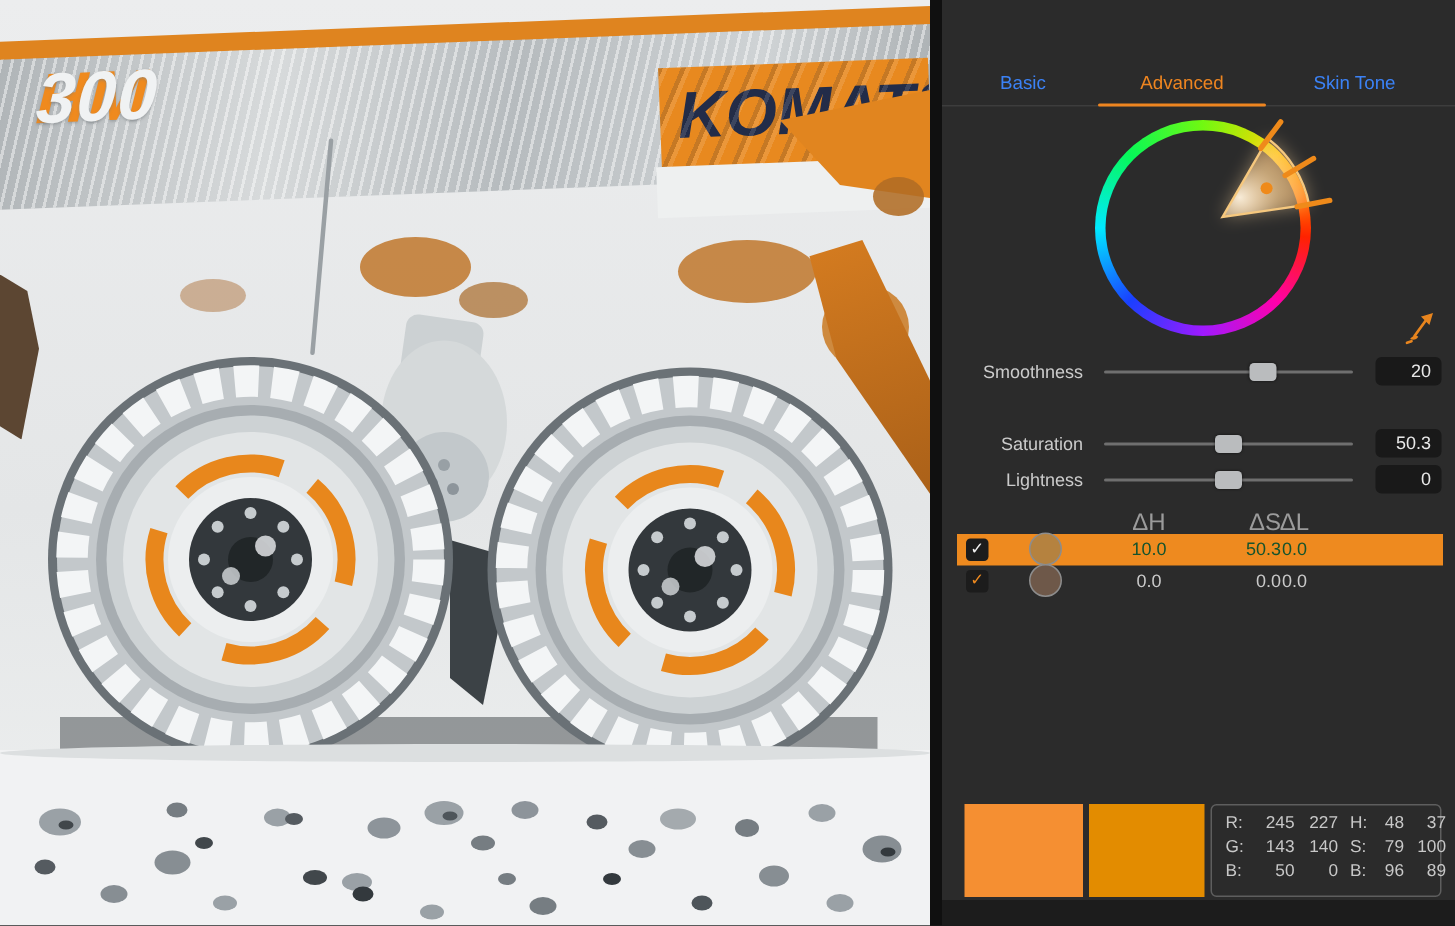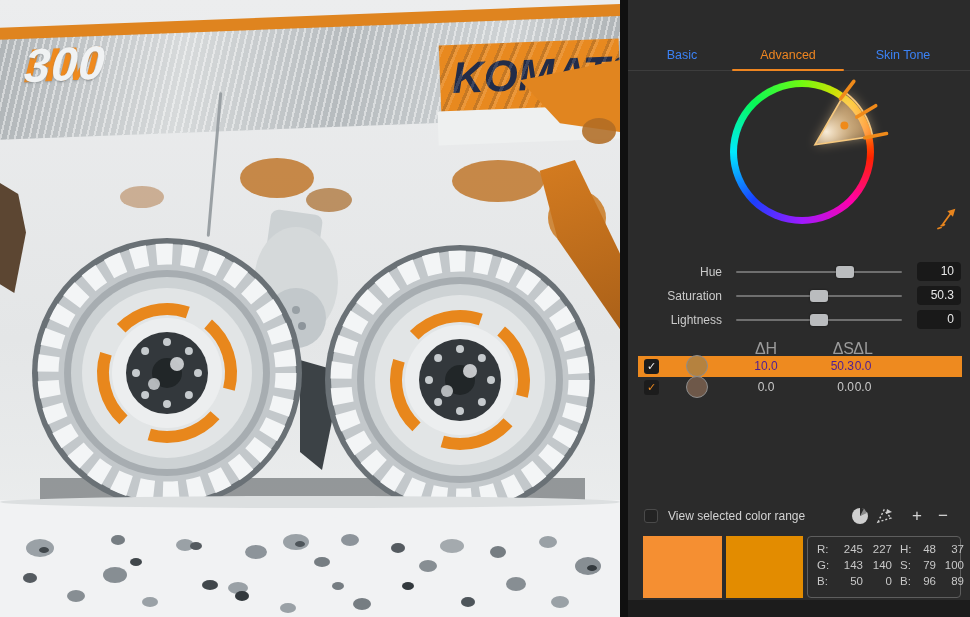--- a/index.html
+++ b/index.html
@@ -89,21 +89,21 @@
   .col-dh { position:absolute; left:100px; width:56px; text-align:center; top:3px; }
   .col-ds { position:absolute; left:160px; width:56px; text-align:right; top:3px; }
   .col-dl { position:absolute; left:197px; width:56px; text-align:center; top:3px; }
   .tbl-head .col-dh,.tbl-head .col-ds,.tbl-head .col-dl { top:2px; }
   .rowchk { position:absolute; left:6px; top:3px; width:15px; height:15px; background:#1c1c1c;
             border-radius:3px; text-align:center; line-height:15px; font-size:11px; }
   .rowchk.white::after { content:"✓"; color:#f2f2f2; }
   .rowchk.orange::after { content:"✓"; color:#ee8a1f; }
   .rowswatch { position:absolute; left:48px; top:-1px; width:22px; height:22px; border-radius:50%;
                border:1.5px solid #8d8d8d; }
-  .sel-text { color:#4c1d95; font-weight:400; }
+  .sel-text { color:#14532d; font-weight:400; }
   .unsel-text { color:#c9c9c9; }
 
   .vrow { position:absolute; left:0; top:506px; width:100%; height:22px; }
   .vchk { position:absolute; left:16px; top:3px; width:14px; height:14px; background:#232323;
           border:1px solid #4a4a4a; border-radius:3px; }
   .vlabel { position:absolute; left:40px; top:3px; color:#d2d2d2; }
   .vicon { position:absolute; top:1px; width:18px; height:18px; }
   .plusminus { position:absolute; top:0px; width:16px; height:18px; color:#d4d4d4; font-size:17px;
                text-align:center; font-weight:400; }
   .plus::after { content:"+"; } .minus::after { content:"−"; }
@@ -266,26 +266,26 @@
     </svg>
     <svg class="picker-pen" viewBox="0 0 22 22">
       <g fill="none" stroke="#e8851e" stroke-width="1.8" stroke-linecap="round">
         <path d="M8,16 L16,5"></path>
         <path d="M14,3.5 L19,2 L17.5,7 Z" fill="#e8851e"></path>
         <path d="M5,18 C7,15.5 9,15 10.5,16.5 C9.5,18.5 7,19 5,18 Z" fill="#e8851e" stroke="none"></path>
         <path d="M3,20.5 L6,19.5"></path>
       </g>
     </svg>
 
-    <div class="srow" style="top:260px;">
-      <span class="slabel">Hue</span>
+    <div class="srow" style="top:236px;">
+      <span class="slabel">Smoothness</span>
       <div class="strack">
-          <div class="shandle" style="left:65.5%;"></div>
+          <div class="shandle" style="left:64%;"></div>
         </div>
-      <div class="sval">10</div>
+      <div class="sval">20</div>
     </div>
     <div class="srow" style="top:284px;padding-left:41px;">
       <span class="slabel">Saturation</span>
       <div class="strack">
           <div class="shandle" style="left:50%;"></div>
         </div>
       <div class="sval">50.3</div>
     </div>
     <div class="srow" style="top:308px;padding-left:30px;">
       <span class="slabel">Lightness</span>
@@ -310,35 +310,20 @@
       </div>
       <div class="tbl-row unsel-text">
         <span class="rowchk orange"></span>
         <span class="rowswatch" style="background-color: rgb(110, 88, 73);"></span>
         <span class="col-dh">0.0</span>
         <span class="col-ds">0.0</span>
         <span class="col-dl">0.0</span>
       </div>
     </div>
 
-    <div class="vrow">
-      <span class="vchk"></span>
-      <span class="vlabel">View selected color range</span>
-      <svg class="vicon" style="left:223px;" viewBox="0 0 18 18">
-        <circle cx="9" cy="9" r="8" fill="#cfcfcf"></circle>
-        <polygon points="9,9 9,0 17,4" fill="#2b2b2b"></polygon>
-        <polygon points="9,9 13,1.5 16,6" fill="#8a8a8a"></polygon>
-      </svg>
-      <svg class="vicon" style="left:247px;" viewBox="0 0 18 18">
-        <path d="M3,15 L9,3 L16,11 Z" fill="none" stroke="#cfcfcf" stroke-width="1.4" stroke-dasharray="2 2"></path>
-        <polygon points="12,2 17,5 11,7" fill="#cfcfcf"></polygon>
-      </svg>
-      <span class="plusminus plus" style="left:281px;"></span>
-      <span class="plusminus minus" style="left:307px;"></span>
-    </div>
 
     <div class="readout">
       <div class="rswatch" style="left: 15px; width: 79px; background-color: rgb(245, 143, 50);"></div>
       <div class="rswatch" style="left: 98px; width: 77px; background-color: rgb(227, 140, 0);"></div>
       <div class="rbox">
         <span class="lab">R:</span>
         <span>245</span>
         <span>227</span>
         <span class="lab" style="padding-left:8px;">H:</span>
         <span>48</span>

